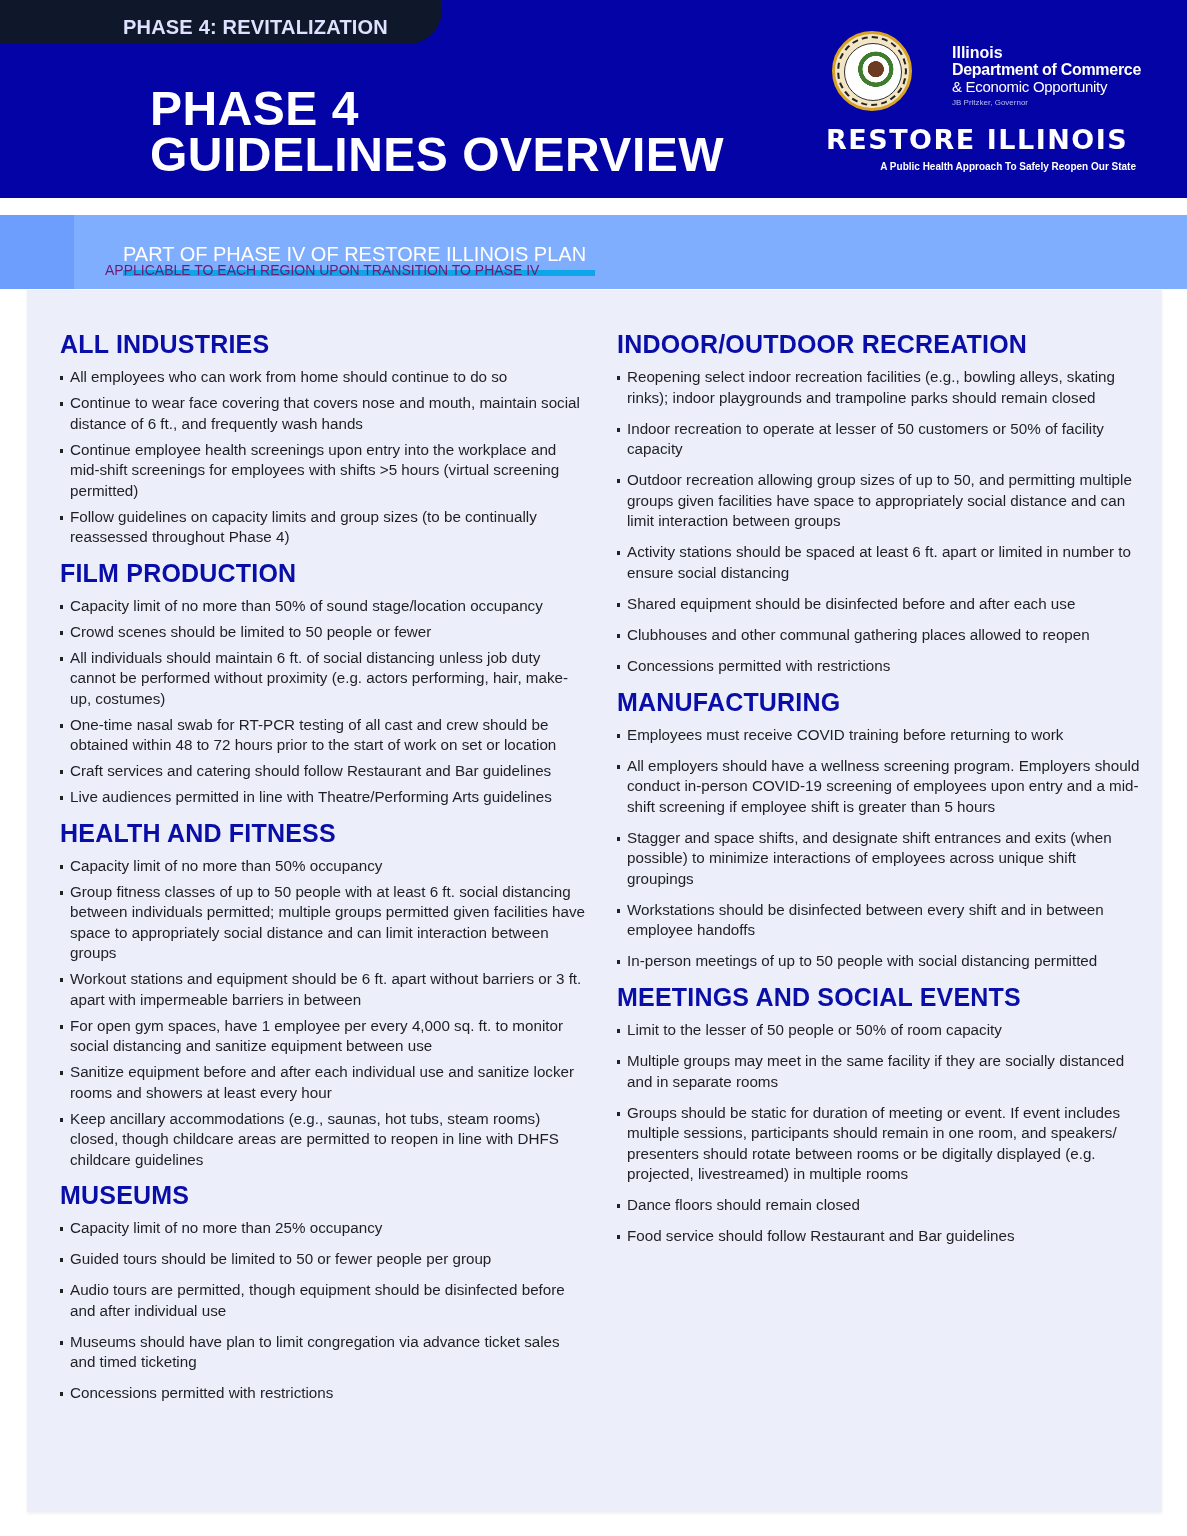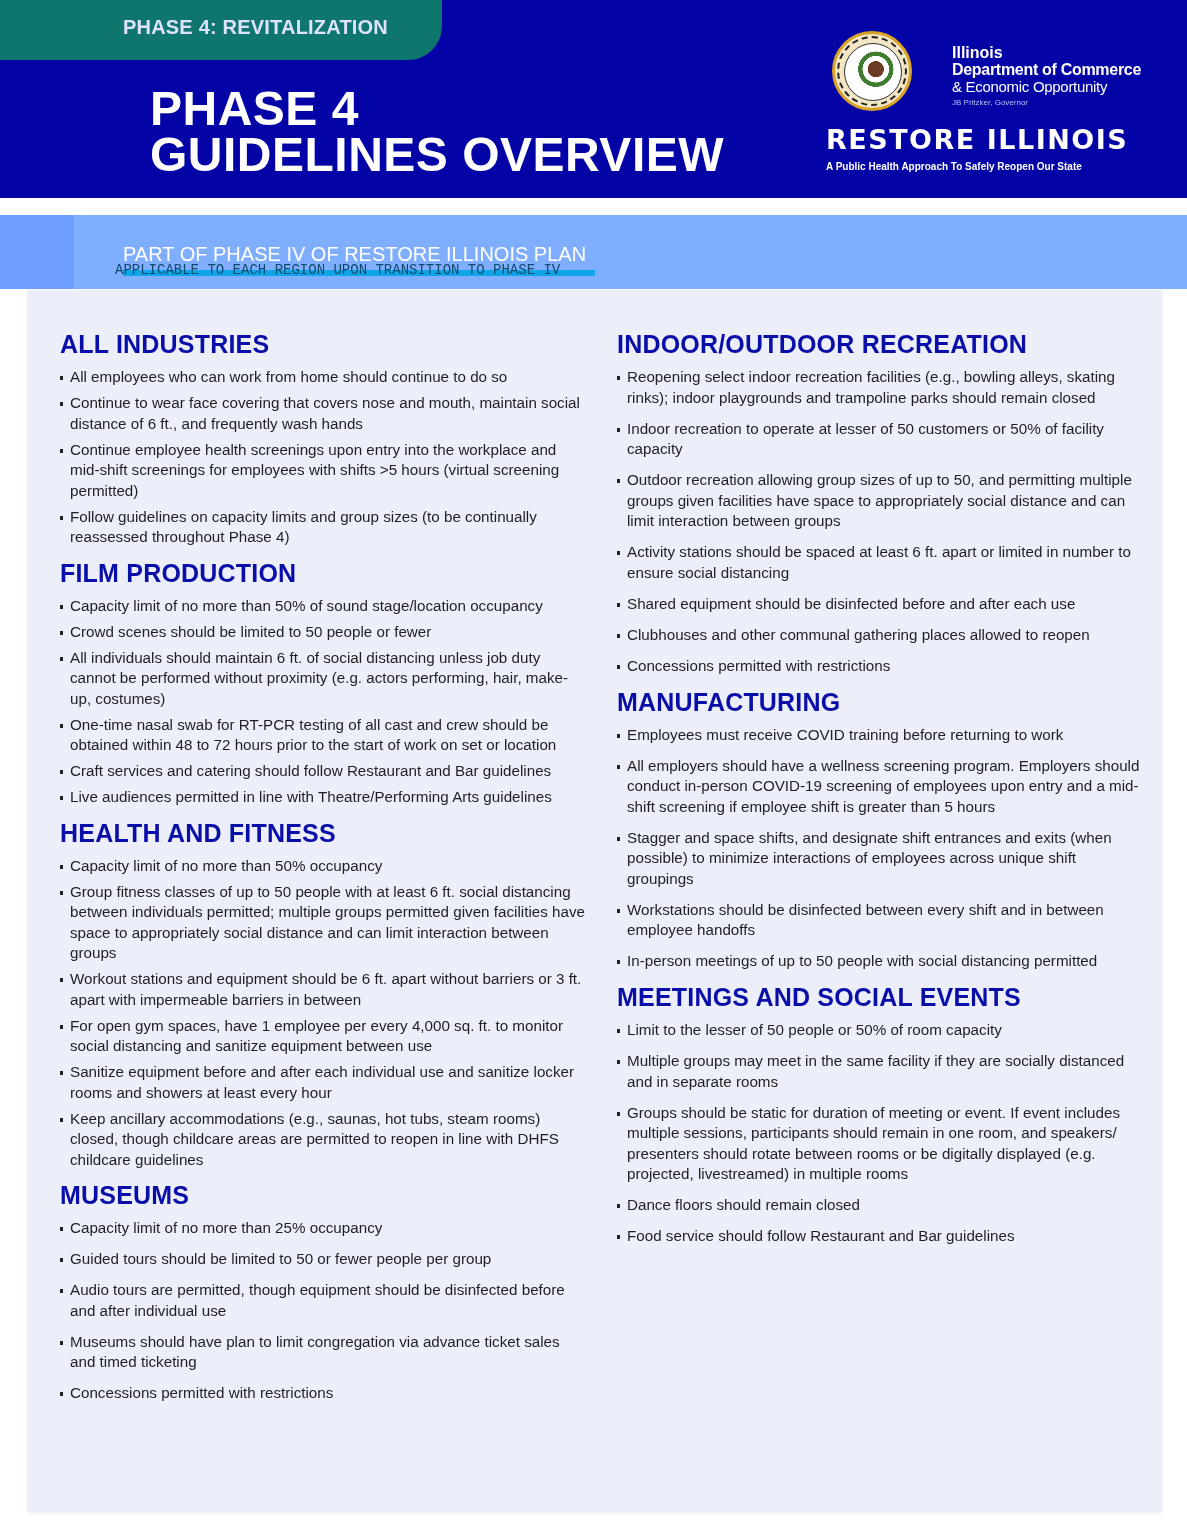--- a/index.html
+++ b/index.html
@@ -4,22 +4,22 @@
 <style>
   html, body { margin: 0; padding: 0; }
   body {
     width: 1187px; height: 1536px; background: #ffffff; position: relative; overflow: hidden;
     font-family: "Liberation Sans", sans-serif;
   }
   .header {
     position: absolute; left: 0; top: 0; width: 1187px; height: 198px; background: #0303a6;
   }
   .phase-tab {
-    position: absolute; left: 0; top: 0; width: 442px; height: 60px;
-    background: #0f766e; border-bottom-right-radius: 34px;
+    position: absolute; left: 0; top: 0; width: 442px; height: 44px;
+    background: #0f172a; border-bottom-right-radius: 34px;
   }
   .phase-tab-label {
     position: absolute; left: 123px; top: 16px; color: #dfe2ff;
     font-weight: bold; font-size: 20px; letter-spacing: 0.2px;
   }
   .title {
     position: absolute; left: 122px; top: 86px; color: #ffffff;
     font-weight: 900; font-size: 48px; line-height: 46px; letter-spacing: 0.5px;
     font-family: "Liberation Sans", sans-serif;
     margin-left: 28px;
@@ -43,35 +43,35 @@
   }
   .dept-line1 { font-weight: bold; font-size: 16px; line-height: 16px; }
   .dept-line2 { font-weight: bold; font-size: 16px; line-height: 17px; letter-spacing: -0.3px; }
   .dept-line3 { font-size: 15px; line-height: 17px; letter-spacing: -0.3px; }
   .dept-gov { font-size: 8px; color: #b9bff0; margin-top: 3px; }
   .restore {
     position: absolute; left: 826px; top: 124px; width: 310px; color: #fff;
     font-family: "DejaVu Sans", sans-serif; font-weight: bold; font-size: 27px; letter-spacing: 1.5px;
   }
   .restore-sub {
-    position: absolute; left: 826px; top: 161px; width: 310px; text-align: left; color: #fff;
+    position: absolute; left: 826px; top: 161px; width: 310px; text-align: right; color: #fff;
     font-weight: bold; font-size: 10px;
   }
   .sub-band {
     position: absolute; left: 0; top: 215px; width: 1187px; height: 74px; background: #80aefe;
   }
   .sub-band-left {
     position: absolute; left: 0; top: 0; width: 74px; height: 74px; background: #6d9dfd;
   }
   .sub-title {
     position: absolute; left: 123px; top: 227px; color: #ffffff; font-size: 20px;
     padding-bottom: 4px; border-bottom: 6px solid #0ea5e9; width: 472px; margin-top: 16px;
   }
   .sub-sub {
-    position: absolute; left: 115px; top: 262px; color: #0c4a6e; font-size: 14px; font-family: Liberation Mono, monospace;
+    position: absolute; left: 105px; top: 262px; color: #701a75; font-size: 14px;
   }
   .panel {
     position: absolute; left: 27px; top: 290px; width: 1135px; height: 1222px; background: #eceff9;
     box-shadow: 0 2px 3px rgba(0,0,0,0.06);
   }
   .col { position: absolute; top: 0; }
   .col-left { left: 60px; top: 329px; width: 525px; }
   .col-right { left: 617px; top: 329px; width: 525px; }
   .section-title {
     color: #0a0ea8; font-weight: bold; font-size: 25px; letter-spacing: 0.2px; margin: 0 0 8px 0;

